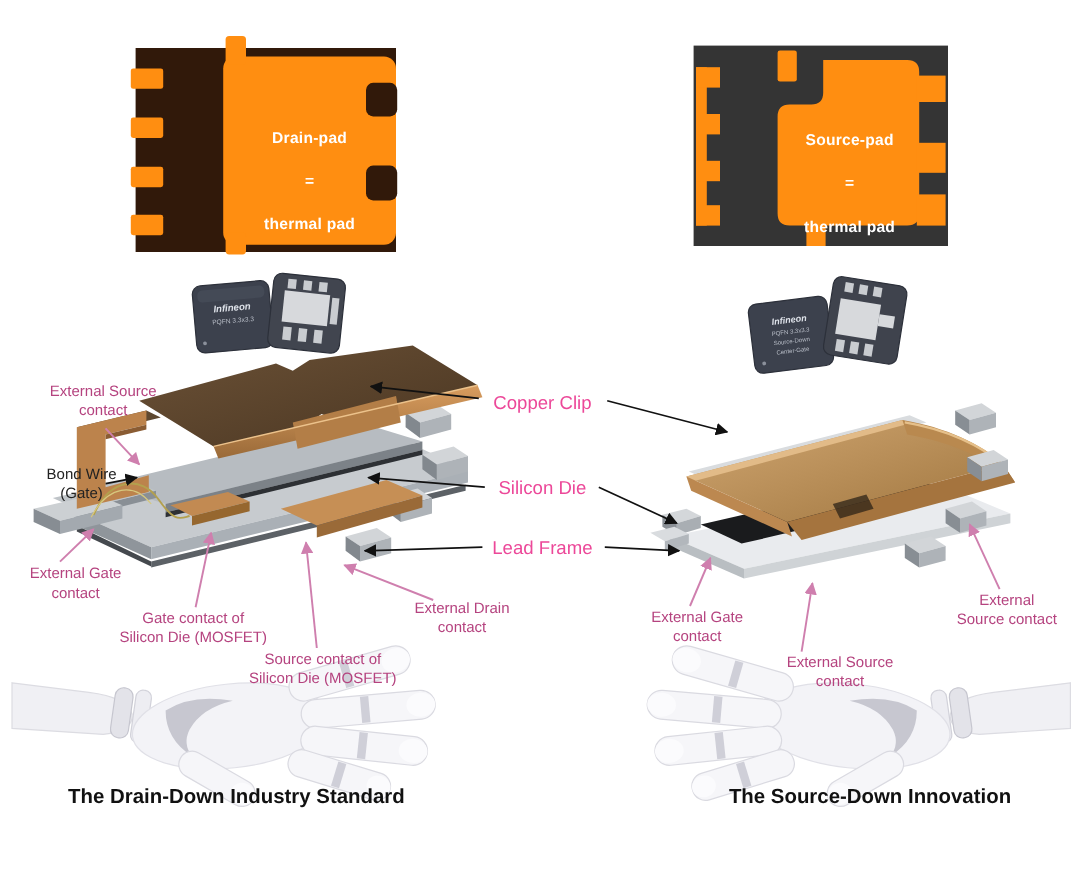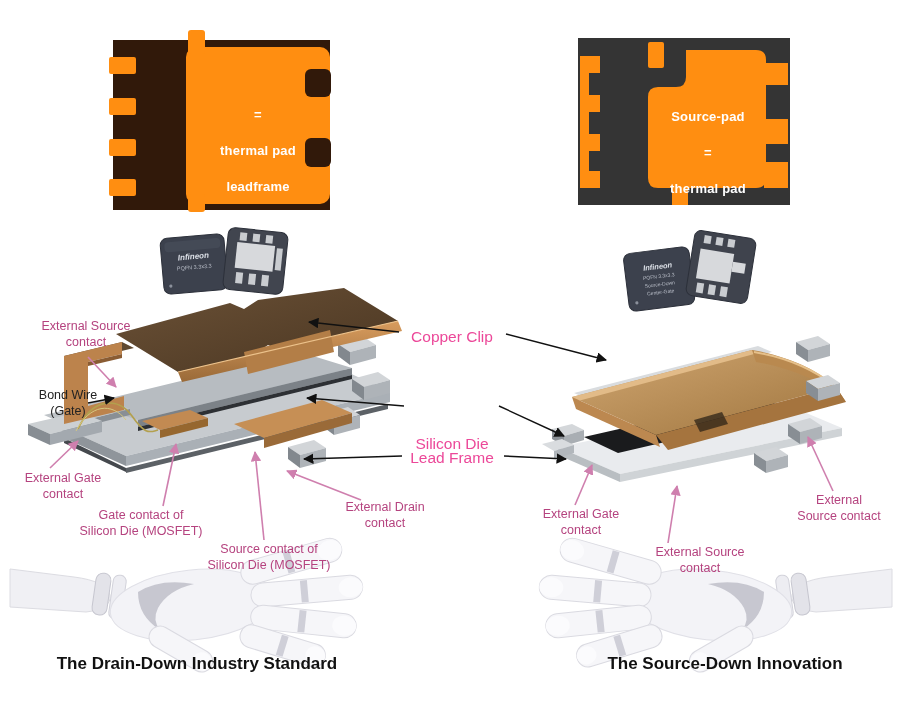--- a/index.html
+++ b/index.html
@@ -281,43 +281,44 @@
     <line x1="163" y1="506" x2="176" y2="444" marker-end="url(#mP)"></line>
     <line x1="264" y1="540" x2="255" y2="452" marker-end="url(#mP)"></line>
     <line x1="361" y1="500" x2="287" y2="471" marker-end="url(#mP)"></line>
     <line x1="575" y1="505" x2="592" y2="465" marker-end="url(#mP)"></line>
     <line x1="668" y1="543" x2="677" y2="486" marker-end="url(#mP)"></line>
     <line x1="833" y1="491" x2="808" y2="437" marker-end="url(#mP)"></line>
   </g>
 </svg>
 
 <div class="lbl padtext" style="left:186px;top:88px;width:144px;">
+  <div>Drain-pad</div>
   <div>=</div>
   <div>thermal pad</div>
   <div>leadframe</div>
 </div>
 
 <div class="lbl padtext" style="left:650px;top:90px;width:116px;">
   <div>Source-pad</div>
   <div>=</div>
   <div>thermal pad</div>
   <div>leadframe</div>
 </div>
 
 <div class="lbl centerlbl" style="left:397px;top:327px;width:110px;">Copper Clip</div>
-<div class="lbl centerlbl" style="left:397px;top:398px;width:110px;margin-top:36px;">Silicon Die</div>
+<div class="lbl centerlbl" style="left:397px;top:398px;width:110px;">Silicon Die</div>
 <div class="lbl centerlbl" style="left:397px;top:448px;width:110px;">Lead Frame</div>
 
 <div class="lbl ann" style="left:21px;top:319px;width:130px;">External Source
 contact</div>
 <div class="lbl annblack" style="left:18px;top:388px;width:100px;">Bond Wire
 (Gate)</div>
 <div class="lbl ann" style="left:2px;top:471px;width:122px;">External Gate
 contact</div>
-<div class="lbl ann" style="left:56px;top:508px;width:170px;">Gate contact of
+<div class="lbl ann" style="left:76px;top:508px;width:170px;">Gate contact of
 Silicon Die (MOSFET)</div>
 <div class="lbl ann" style="left:184px;top:542px;width:170px;">Source contact of
 Silicon Die (MOSFET)</div>
 <div class="lbl ann" style="left:325px;top:500px;width:120px;">External Drain
 contact</div>
 
 <div class="lbl ann" style="left:521px;top:507px;width:120px;">External Gate
 contact</div>
 <div class="lbl ann" style="left:640px;top:545px;width:120px;">External Source
 contact</div>

